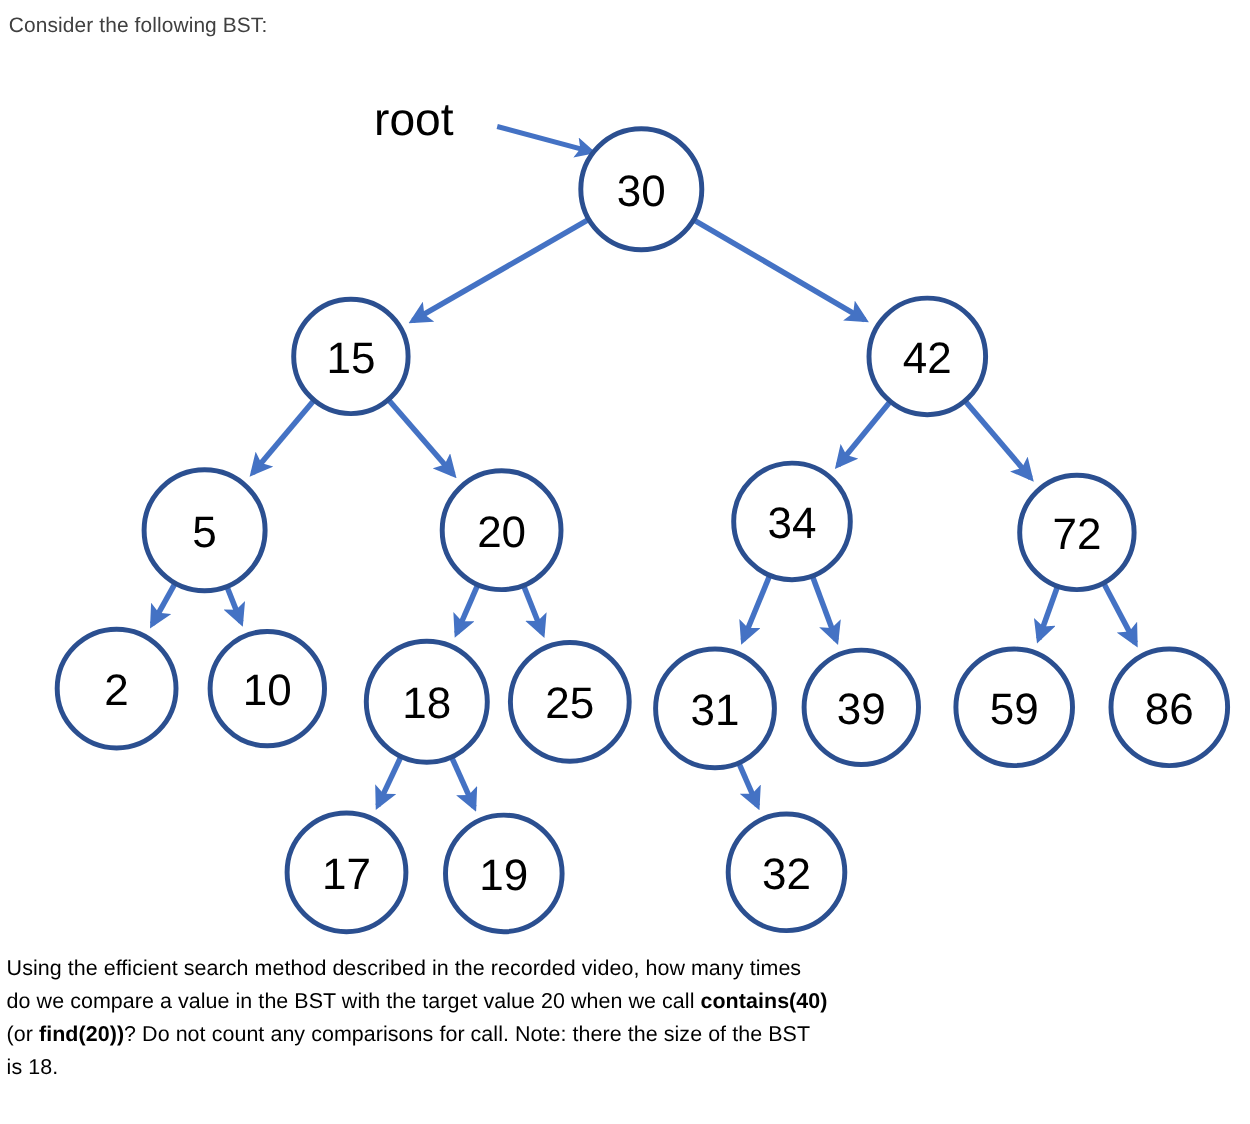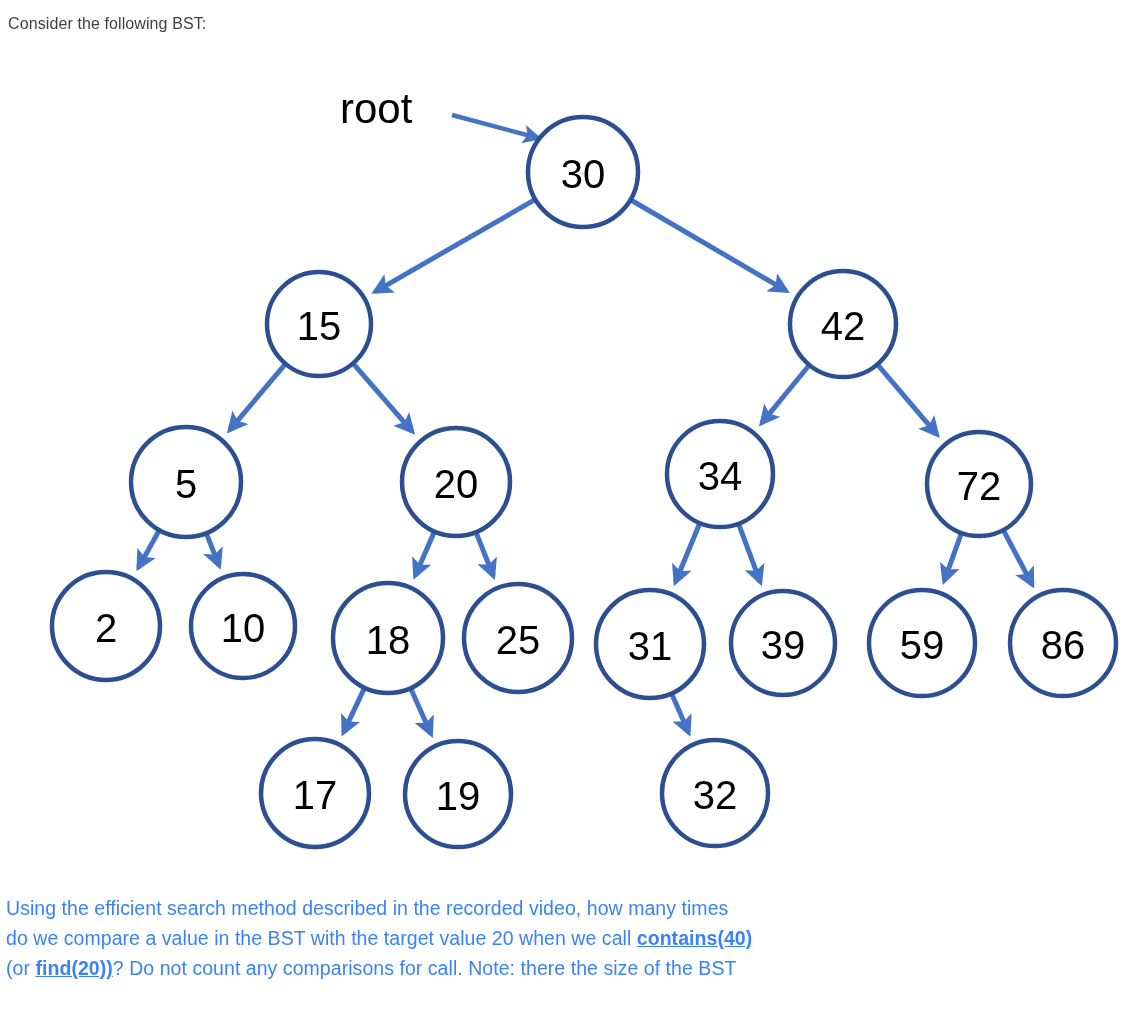--- a/index.html
+++ b/index.html
@@ -11,49 +11,48 @@
     width: 1136px;
     height: 1022px;
     position: relative;
     font-family: "Liberation Sans", sans-serif;
     overflow: hidden;
   }
   #prompt-text {
     position: absolute;
     left: 8px;
     top: 12px;
-    font-size: 16px;
+    font-size: 19px;
     line-height: 24px;
     color: #404040;
     letter-spacing: 0.1px;
   }
   #tree-figure {
     position: absolute;
     left: 0;
     top: 60px;
     width: 1136px;
     height: 820px;
   }
   #question-block {
     position: absolute;
     left: 6px;
-    top: 893px;
+    top: 865px;
     width: 1000px;
     font-size: 19.5px;
     line-height: 30px;
-    color: #3b82f6;
+    color: #000000;
     letter-spacing: 0.05px;
   }
   #question-block .q-line {
     display: block;
     white-space: nowrap;
   }
   #question-block b {
     font-weight: bold;
-    text-decoration: underline;
   }
   .node-circle {
     fill: #ffffff;
     stroke: #2b4f90;
     stroke-width: 4.5;
   }
   .node-label {
     fill: #000000;
     font-family: "Liberation Sans", sans-serif;
     font-size: 40px;
@@ -185,13 +184,14 @@
         <circle class="node-circle" cx="715" cy="733" r="53"></circle>
         <text class="node-label" x="715" y="735">32</text>
       </g>
     </g>
 </svg>
 
 <div id="question-block">
   <span class="q-line"><span>Using the efficient search method described in the recorded video, how many times</span></span>
   <span class="q-line"><span>do we compare a value in the BST with the target value 20 when we call </span><b>contains(40)</b></span>
   <span class="q-line"><span>(or </span><b>find(20))</b><span>? Do not count any comparisons for call. Note: there the size of the BST</span></span>
+  <span class="q-line"><span>is 18.</span></span>
 </div>
 
 </body></html>

